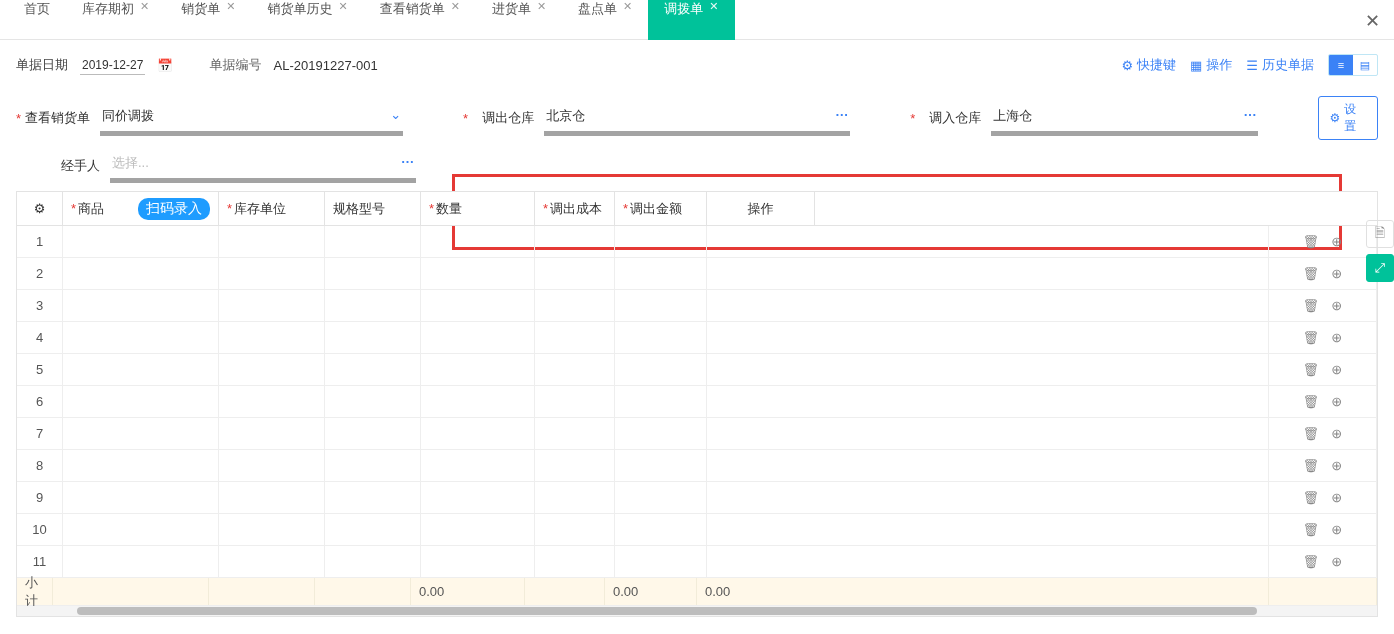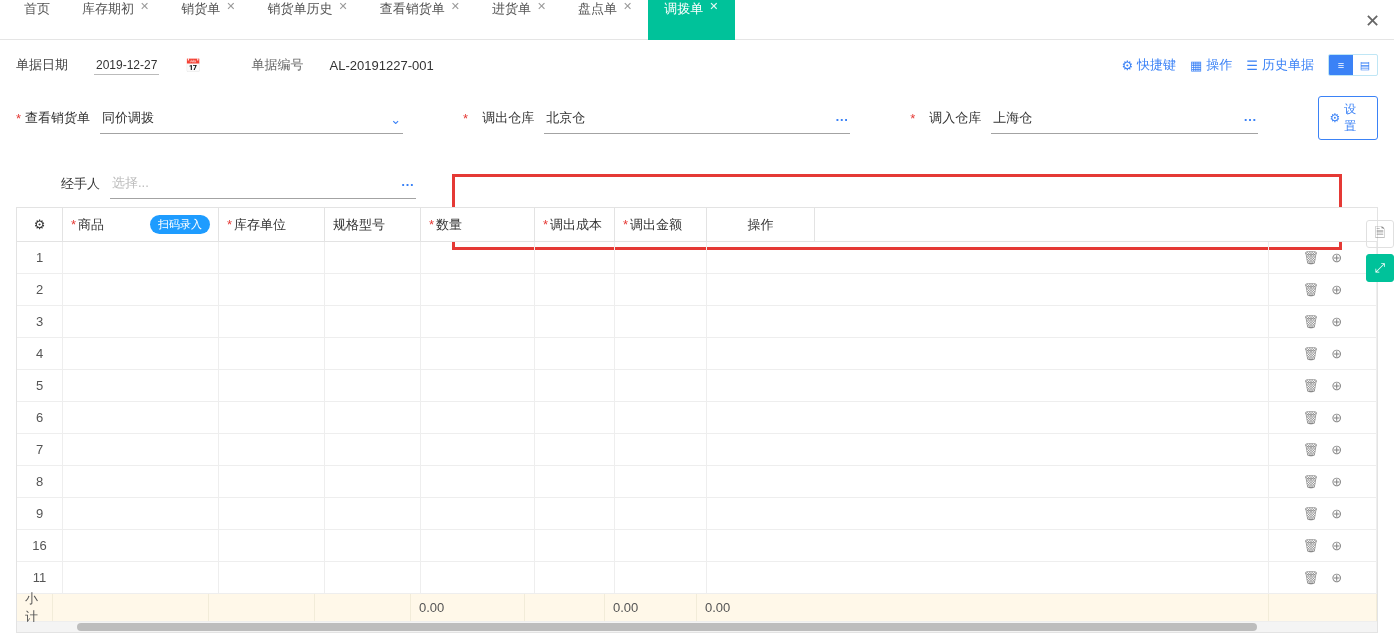--- a/index.html
+++ b/index.html
@@ -5,59 +5,59 @@
 * { box-sizing: border-box; margin: 0; padding: 0; }
 body { font-family: -apple-system, "Helvetica Neue", Arial, sans-serif; font-size: 13px; color: #333; background: #fff; }
 
 .tabs { display: flex; align-items: center; border-bottom: 1px solid #e5e5e5; height: 40px; padding: 0 8px; position: relative; }
 .tab { padding: 0 16px; height: 40px; display: flex; align-items: flex-start; gap: 6px; cursor: pointer; color: #555; }
 .tab.active { background: #00c29a; color: #fff; }
 .tab .tab-close { font-size: 11px; opacity: .6; }
 .tab.active .tab-close { color: #fff; opacity: .9; }
 .global-close { position: absolute; right: 14px; top: 10px; font-size: 18px; color: #666; cursor: pointer; }
 
-.docbar { display: flex; align-items: center; padding: 14px 16px; gap: 26px; }
+.docbar { display: flex; align-items: center; padding: 14px 16px; gap: 12px; }
 .docbar .lbl { color: #444; }
 .docbar .date { font-size: 12px; color: #333; border-bottom: 1px solid #bbb; padding: 2px 2px; }
 .cal-icon { color: #1e88e5; }
 .docbar .num-lbl { margin-left: 24px; color: #666; }
 .docbar-right { margin-left: auto; display: flex; align-items: center; gap: 14px; }
 .top-rt-item { color: #3b82f6; display: inline-flex; align-items: center; gap: 4px; cursor: pointer; }
 .view-toggle { display: inline-flex; border: 1px solid #bfe6f5; border-radius: 2px; overflow: hidden; }
 .view-toggle span { width: 24px; height: 20px; display:flex; align-items:center; justify-content:center; font-size:11px; color:#3b82f6; }
 .view-toggle span.active { background:#3b82f6; color:#fff; }
 
 .form-area { padding: 6px 16px 8px; }
 .red-box { border: 3px solid #e53935; position: absolute; left: 452px; top: 84px; width: 890px; height: 76px; pointer-events:none; }
 .form-row { display: flex; gap: 60px; }
 .field { display: flex; align-items: center; width: 400px; position: relative; }
 .field .star { color: #e53935; margin-right: 4px; }
 .field .flabel { color: #333; min-width: 62px; text-align: right; margin-right: 10px; }
-.field .fvalue { flex: 1; border-bottom: 1px solid #a3a3a3; padding: 6px 2px; color: #333; display:flex; align-items:flex-end; }
+.field .fvalue { flex: 1; border-bottom: 5px solid #a3a3a3; padding: 6px 2px; color: #333; display:flex; align-items:flex-start; }
 .field .fvalue.placeholder { color: #bbb; }
 .field .chev { color:#3b82f6; margin-left:auto; }
 .field .dots { color:#3b82f6; margin-left:auto; font-weight:bold; }
 .settings-btn { border: 1px solid #3b82f6; color:#3b82f6; border-radius: 3px; padding: 4px 10px; display:inline-flex; align-items:center; gap:4px; cursor:pointer; font-size:12px; }
 
 .grid-wrap { padding: 0 16px 8px; position: relative; }
 .grid { border: 1px solid #e3e3e3; }
 .grid-header { display:flex; background:#fff; border-bottom:1px solid #e3e3e3; height:34px; }
 .gh { border-right:1px solid #e3e3e3; display:flex; align-items:center; padding:0 8px; font-weight:normal; color:#333; }
 .gh .star { color:#e53935; margin-right:2px; }
 .gh.gear { justify-content:center; }
 .col-gear { width:46px; }
 .col-prod { width:156px; }
 .col-unit { width:106px; }
 .col-spec { width:96px; }
 .col-qty  { width:114px; }
 .col-cost { width:80px; }
 .col-amt  { width:92px; }
 .col-avail{ flex:1; }
 .col-ops  { width:108px; justify-content:center; }
-.scan-badge { background:#1e9cff; color:#fff; font-size:11px; border-radius:10px; padding:2px 8px; margin-left:auto; }
+.scan-badge { background:#1e9cff; color:#fff; font-size:14px; border-radius:10px; padding:2px 8px; margin-left:auto; }
 
 .grid-body { max-height: 360px; overflow: hidden; }
 .grow { display:flex; height:32px; border-bottom:1px solid #eee; }
 .gc { border-right:1px solid #eee; display:flex; align-items:center; padding:0 8px; color:#555; }
 .gc.idx { justify-content:center; }
 .ops-cell { gap:12px; justify-content:center; color:#888; }
 .ops-cell span { cursor:pointer; }
 
 .subtotal-row { display:flex; height:28px; background:#fff8e9; border-bottom:1px solid #eee; }
 .subtotal-row .gc { border-right:1px solid #f2ecd9; }
@@ -159,21 +159,21 @@
       <span class="fvalue">
           <span>上海仓</span>
           <span class="dots">⋯</span>
         </span>
     </div>
     <span class="settings-btn">
         <span>⚙</span>
         <span>设置</span>
       </span>
   </div>
-  <div class="form-row" style="margin-top:28px;">
+  <div class="form-row" style="margin-top:8px;">
     <div class="field">
       <span class="flabel" style="min-width:84px">经手人</span>
       <span class="fvalue placeholder">
           <span>选择...</span>
           <span class="dots">⋯</span>
         </span>
     </div>
   </div>
 </div>
 
@@ -332,21 +332,21 @@
           <div class="gc col-qty"></div>
           <div class="gc col-cost"></div>
           <div class="gc col-amt"></div>
           <div class="gc col-avail"></div>
           <div class="gc col-ops ops-cell">
             <span>🗑</span>
             <span>⊕</span>
           </div>
         </div>
         <div class="grow">
-          <div class="gc idx col-gear">16</div>
+          <div class="gc idx col-gear">10</div>
           <div class="gc col-prod"></div>
           <div class="gc col-unit"></div>
           <div class="gc col-spec"></div>
           <div class="gc col-qty"></div>
           <div class="gc col-cost"></div>
           <div class="gc col-amt"></div>
           <div class="gc col-avail"></div>
           <div class="gc col-ops ops-cell">
             <span>🗑</span>
             <span>⊕</span>

